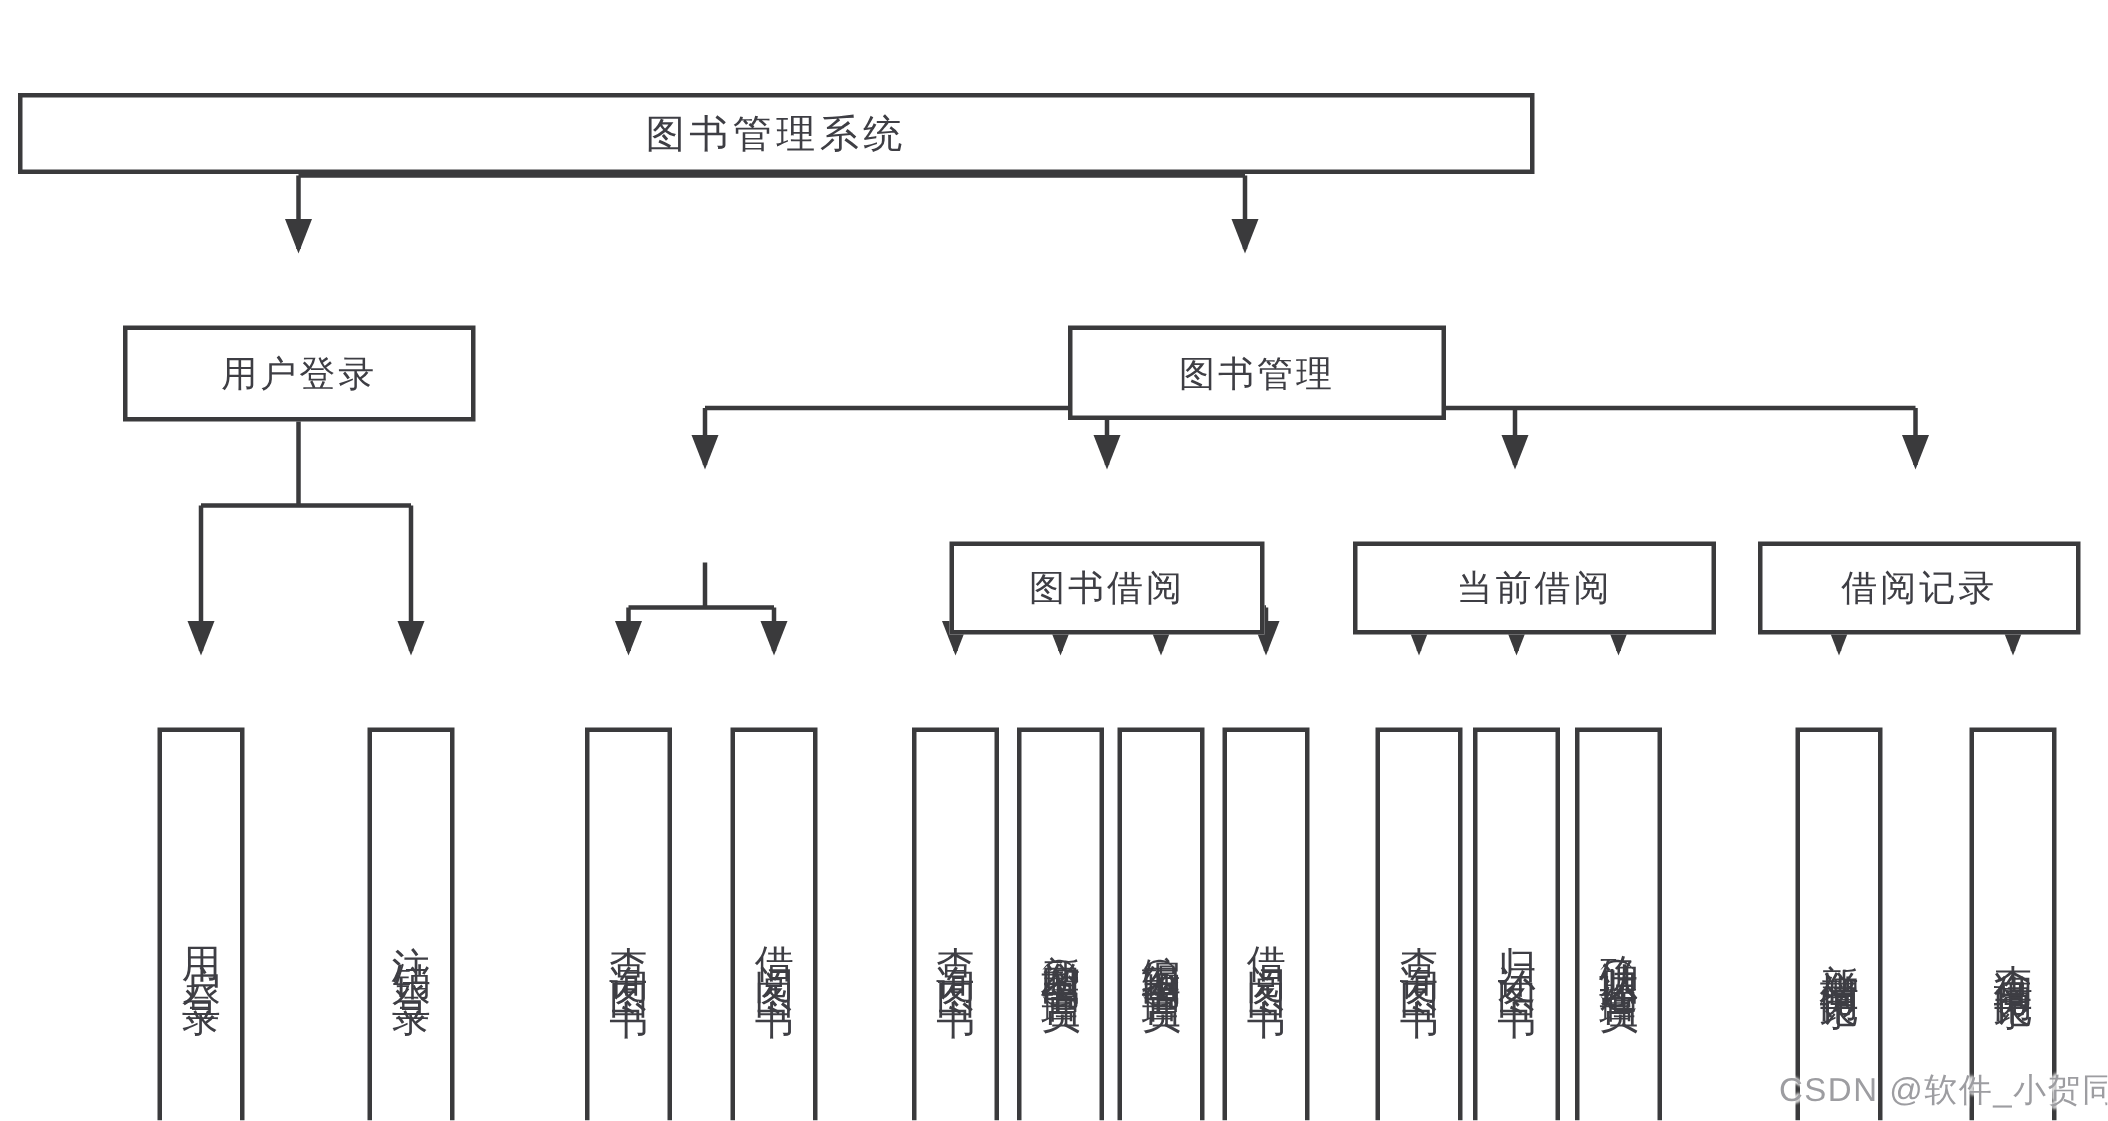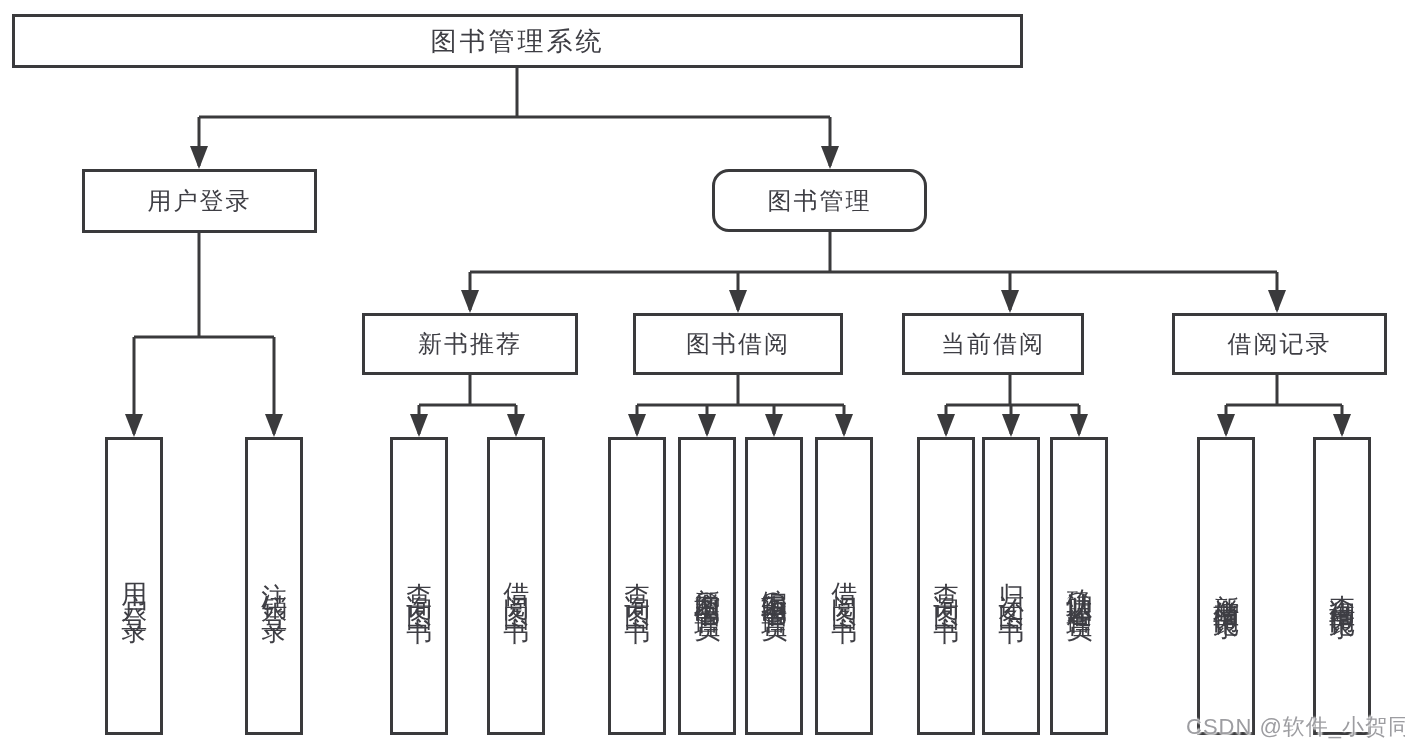--- a/index.html
+++ b/index.html
@@ -23,20 +23,21 @@
 
   .node {
     position: absolute;
     background: #ffffff;
     border: 3px solid #3a3a3c;
     display: flex;
     align-items: center;
     justify-content: center;
     z-index: 1;
     color: #3e3e44;
+    margin-top: 48px;
   }
 
   .node-label {
     font-size: 24px;
     letter-spacing: 2px;
     white-space: nowrap;
   }
 
   .root .node-label { font-size: 26px; letter-spacing: 3px; }
 
@@ -108,31 +109,28 @@
     </g>
   </svg>
 
   <div class="node root" style="left:12px; top:14px; width:1011px; height:54px;">
     <span class="node-label">图书管理系统</span>
   </div>
 
   <div class="node" style="left:82px; top:169px; width:235px; height:64px;">
     <span class="node-label">用户登录</span>
   </div>
-  <div class="node" style="left:712px; top:169px; width:215px; height:63px;border-radius:17px;">
+  <div class="node" style="left:712px; top:169px; width:252px; height:63px;">
     <span class="node-label">图书管理</span>
   </div>
 
-  <div class="node" style="left:362px; top:313px; width:216px; height:62px;">
-    <span class="node-label">新书推荐</span>
-  </div>
   <div class="node" style="left:633px; top:313px; width:210px; height:62px;font-family:Liberation Mono, monospace;">
     <span class="node-label">图书借阅</span>
   </div>
-  <div class="node" style="left:902px; top:313px; width:182px; height:62px;">
+  <div class="node" style="left:902px; top:313px; width:242px; height:62px;">
     <span class="node-label">当前借阅</span>
   </div>
   <div class="node" style="left:1172px; top:313px; width:215px; height:62px;text-align:center;">
     <span class="node-label">借阅记录</span>
   </div>
 
   <div class="node" style="left:105px; top:437px; width:58px; height:298px;">
     <span class="leaf-label loose">用户登录</span>
   </div>
   <div class="node" style="left:245px; top:437px; width:58px; height:298px;">

